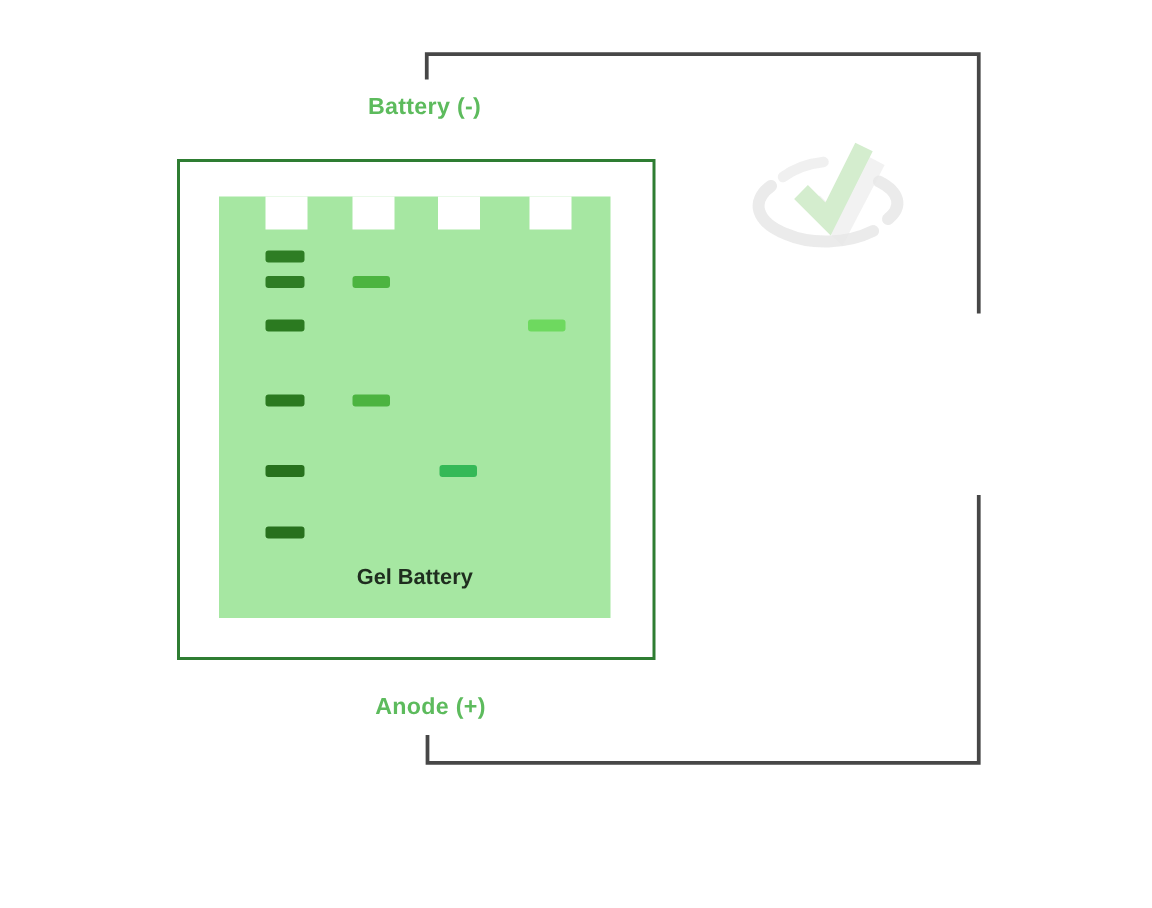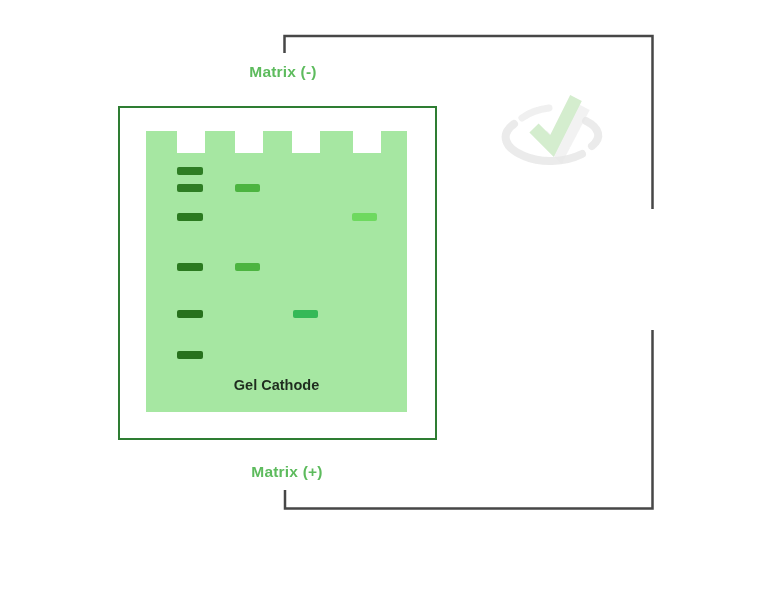--- a/index.html
+++ b/index.html
@@ -48,26 +48,26 @@
 </head>
 <body>
 
 <div class="canvas" style="--gel-bg: #a6e7a2; --box-border: #2e7d32; --battery-fill: #6bcb3d; --battery-border: #53a42c; --wire: #474747; --label-green: #5dbb5d; --dark-text: #1f2d1f; --watermark-gray: #e4e4e4; --watermark-green: #cdeac6;">
 
   <svg class="wires" viewBox="0 0 768 605">
     <polyline points="284.5,53 284.5,36 652.5,36 652.5,209"></polyline>
     <polyline points="285,490 285,508.5 652.5,508.5 652.5,330"></polyline>
   </svg>
 
-  <div class="electrode-label cathode">Matrix (-)</div>
-  <div class="electrode-label anode">Matrix (+)</div>
+  <div class="electrode-label cathode">Battery (-)</div>
+  <div class="electrode-label anode">Anode (+)</div>
 
   <div class="gel-box"></div>
   <div class="gel" id="gel">
-    <div class="gel-label">Gel Cathode</div>
+    <div class="gel-label">Gel Battery</div>
   <div class="well" style="left: 31px; width: 28px; height: 22px;"></div>
       <div class="well" style="left: 89px; width: 28px; height: 22px;"></div>
       <div class="well" style="left: 146px; width: 28px; height: 22px;"></div>
       <div class="well" style="left: 207px; width: 28px; height: 22px;"></div>
       <div class="band" style="left: 31px; top: 36px; width: 26px; height: 8px; background: rgb(46, 125, 36);"></div>
       <div class="band" style="left: 31px; top: 53px; width: 26px; height: 8px; background: rgb(46, 125, 36);"></div>
       <div class="band" style="left: 31px; top: 82px; width: 26px; height: 8px; background: rgb(43, 122, 32);"></div>
       <div class="band" style="left: 31px; top: 132px; width: 26px; height: 8px; background: rgb(43, 122, 32);"></div>
       <div class="band" style="left: 31px; top: 179px; width: 26px; height: 8px; background: rgb(39, 113, 29);"></div>
       <div class="band" style="left: 31px; top: 220px; width: 26px; height: 8px; background: rgb(39, 113, 29);"></div>

